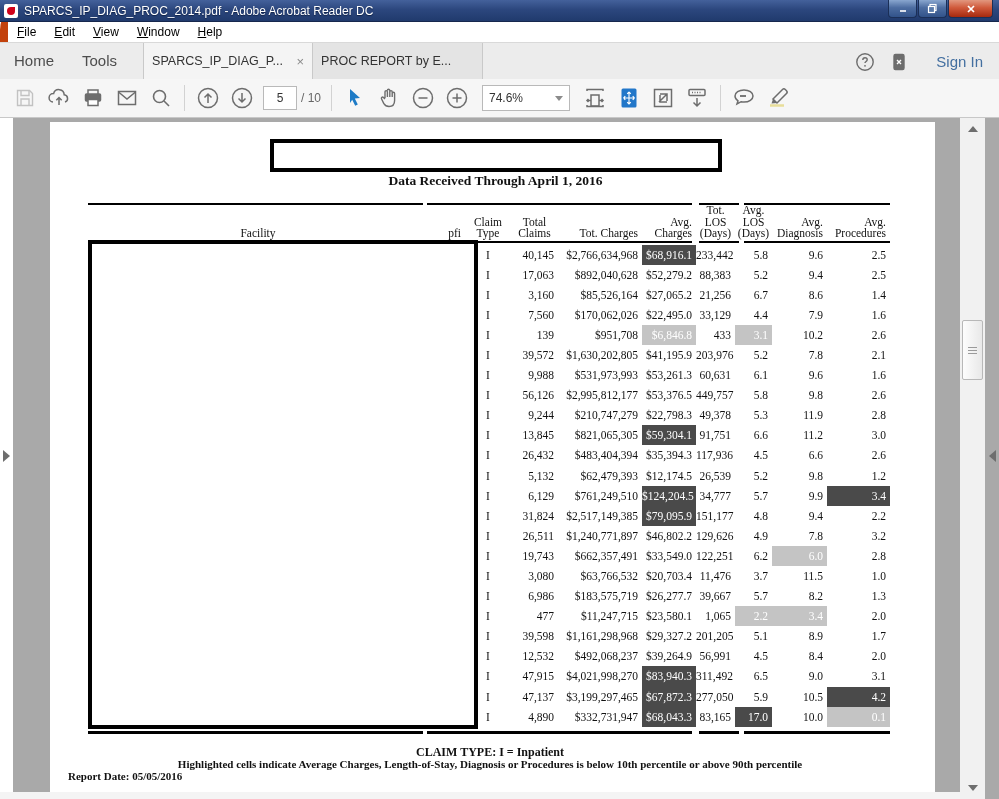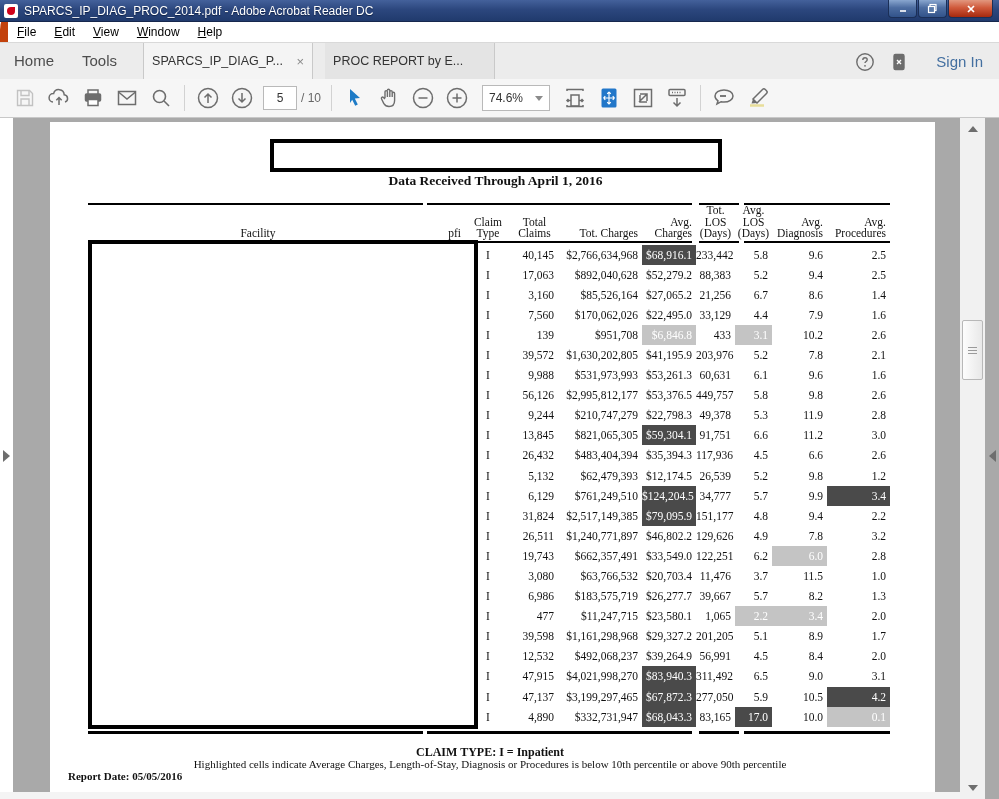--- a/index.html
+++ b/index.html
@@ -29,33 +29,33 @@
 
   
   .tabbar { position:absolute; left:0; top:42px; width:999px; height:37px; background:#ececec;
     border-top:1px solid #d9d9d9; display:flex; align-items:stretch; }
   .navtab { font-size:15px; color:#4d4d4d; padding:9px 14px 0 14px; }
   .doctab { width:170px; border-left:1px solid #c9c9c9; border-right:1px solid #c9c9c9;
     font-size:12.5px; color:#333; display:flex; align-items:center; padding:0 8px;
     background:#f4f4f4; margin-left:12px; }
   .doctab .lbl { flex:1; white-space:nowrap; overflow:hidden; }
   .doctab .closex { color:#8a8a8a; font-size:13px; margin-left:6px; }
-  .doctab.inactive { background:#e4e4e4; margin-left:12px; border-left:none; }
+  .doctab.inactive { background:#e4e4e4; margin-left:0; border-left:none; }
   .tabbar-right { position:absolute; right:0; top:0; height:37px; display:flex; align-items:center; }
   .sign-in { color:#436fa0; font-size:15px; margin:0 16px 0 20px; }
 
   
   .toolbar { position:absolute; left:0; top:79px; width:999px; height:39px; background:#f6f6f6;
     border-bottom:1px solid #c8c8c8; display:flex; align-items:center; padding-left:8px; }
   .tbtn { width:34px; height:30px; display:flex; align-items:center; justify-content:center; }
   .tsep { width:1px; height:26px; background:#d2d2d2; margin:0 6px; }
   .pageinput { width:34px; height:24px; border:1px solid #b9b9b9; background:#fff; text-align:center;
     font-size:12px; color:#333; margin:0 4px; font-family:inherit; }
   .pagetotal { font-size:12px; color:#666; margin-right:4px; }
-  .zoombox { width:68px; height:26px; border:1px solid #b9b9b9; background:#fff; display:flex;
+  .zoombox { width:88px; height:26px; border:1px solid #b9b9b9; background:#fff; display:flex;
     align-items:center; font-size:12px; color:#333; padding:0 6px; margin:0 8px; justify-content:space-between; }
   .zcaret { width:0; height:0; border-left:4px solid transparent; border-right:4px solid transparent;
     border-top:5px solid #8b8b8b; }
 
   
   .docarea { position:absolute; left:0; top:118px; width:999px; height:681px; background:#a9a9a9; }
   .left-strip { position:absolute; left:0; top:0; width:13px; height:674px; background:#fff; }
   .panel-arrow-left { position:absolute; left:3px; top:332px; width:0; height:0;
     border-top:6px solid transparent; border-bottom:6px solid transparent; border-left:7px solid #6e6e6e; }
   .hscroll { position:absolute; left:0; top:674px; width:960px; height:7px; background:#f4f4f4; }
@@ -88,21 +88,21 @@
   table.report th { font-weight:normal; font-size:11.5px; vertical-align:bottom;
     white-space:pre-line; line-height:11.5px; padding:0 0 5px 0; height:36px; }
   table.report td { font-size:11.5px; height:20.1px; padding:0; line-height:20.1px; white-space:nowrap; }
   .aC { text-align:center; } .aR { text-align:right; padding-right:4px !important; }
   th.aR { padding-right:4px; }
   td.hl-dark { background:#4a4a4a; color:#fff; }
   td.hl-light { background:#c4c4c4; color:#fff; }
   .redact-facility { position:absolute; left:0px; top:43px; width:390px; height:489px;
     border:4px solid #000; background:#fff; z-index:5; }
   .foot1 { position:absolute; left:0; top:623px; width:880px; text-align:center; font-weight:bold; font-size:12px; }
-  .foot2 { position:absolute; left:0; top:636px; width:880px; text-align:center; font-weight:normal; font-size:11px; }
+  .foot2 { position:absolute; left:0; top:636px; width:880px; text-align:center; font-weight:bold; font-size:11px; }
   .rdate { position:absolute; left:18px; top:648px; font-weight:bold; font-size:11px; }
 
   svg.ic { display:block; }
 </style>
 </head>
 <body>
 
 <div id="app">
 
   <div class="titlebar">

